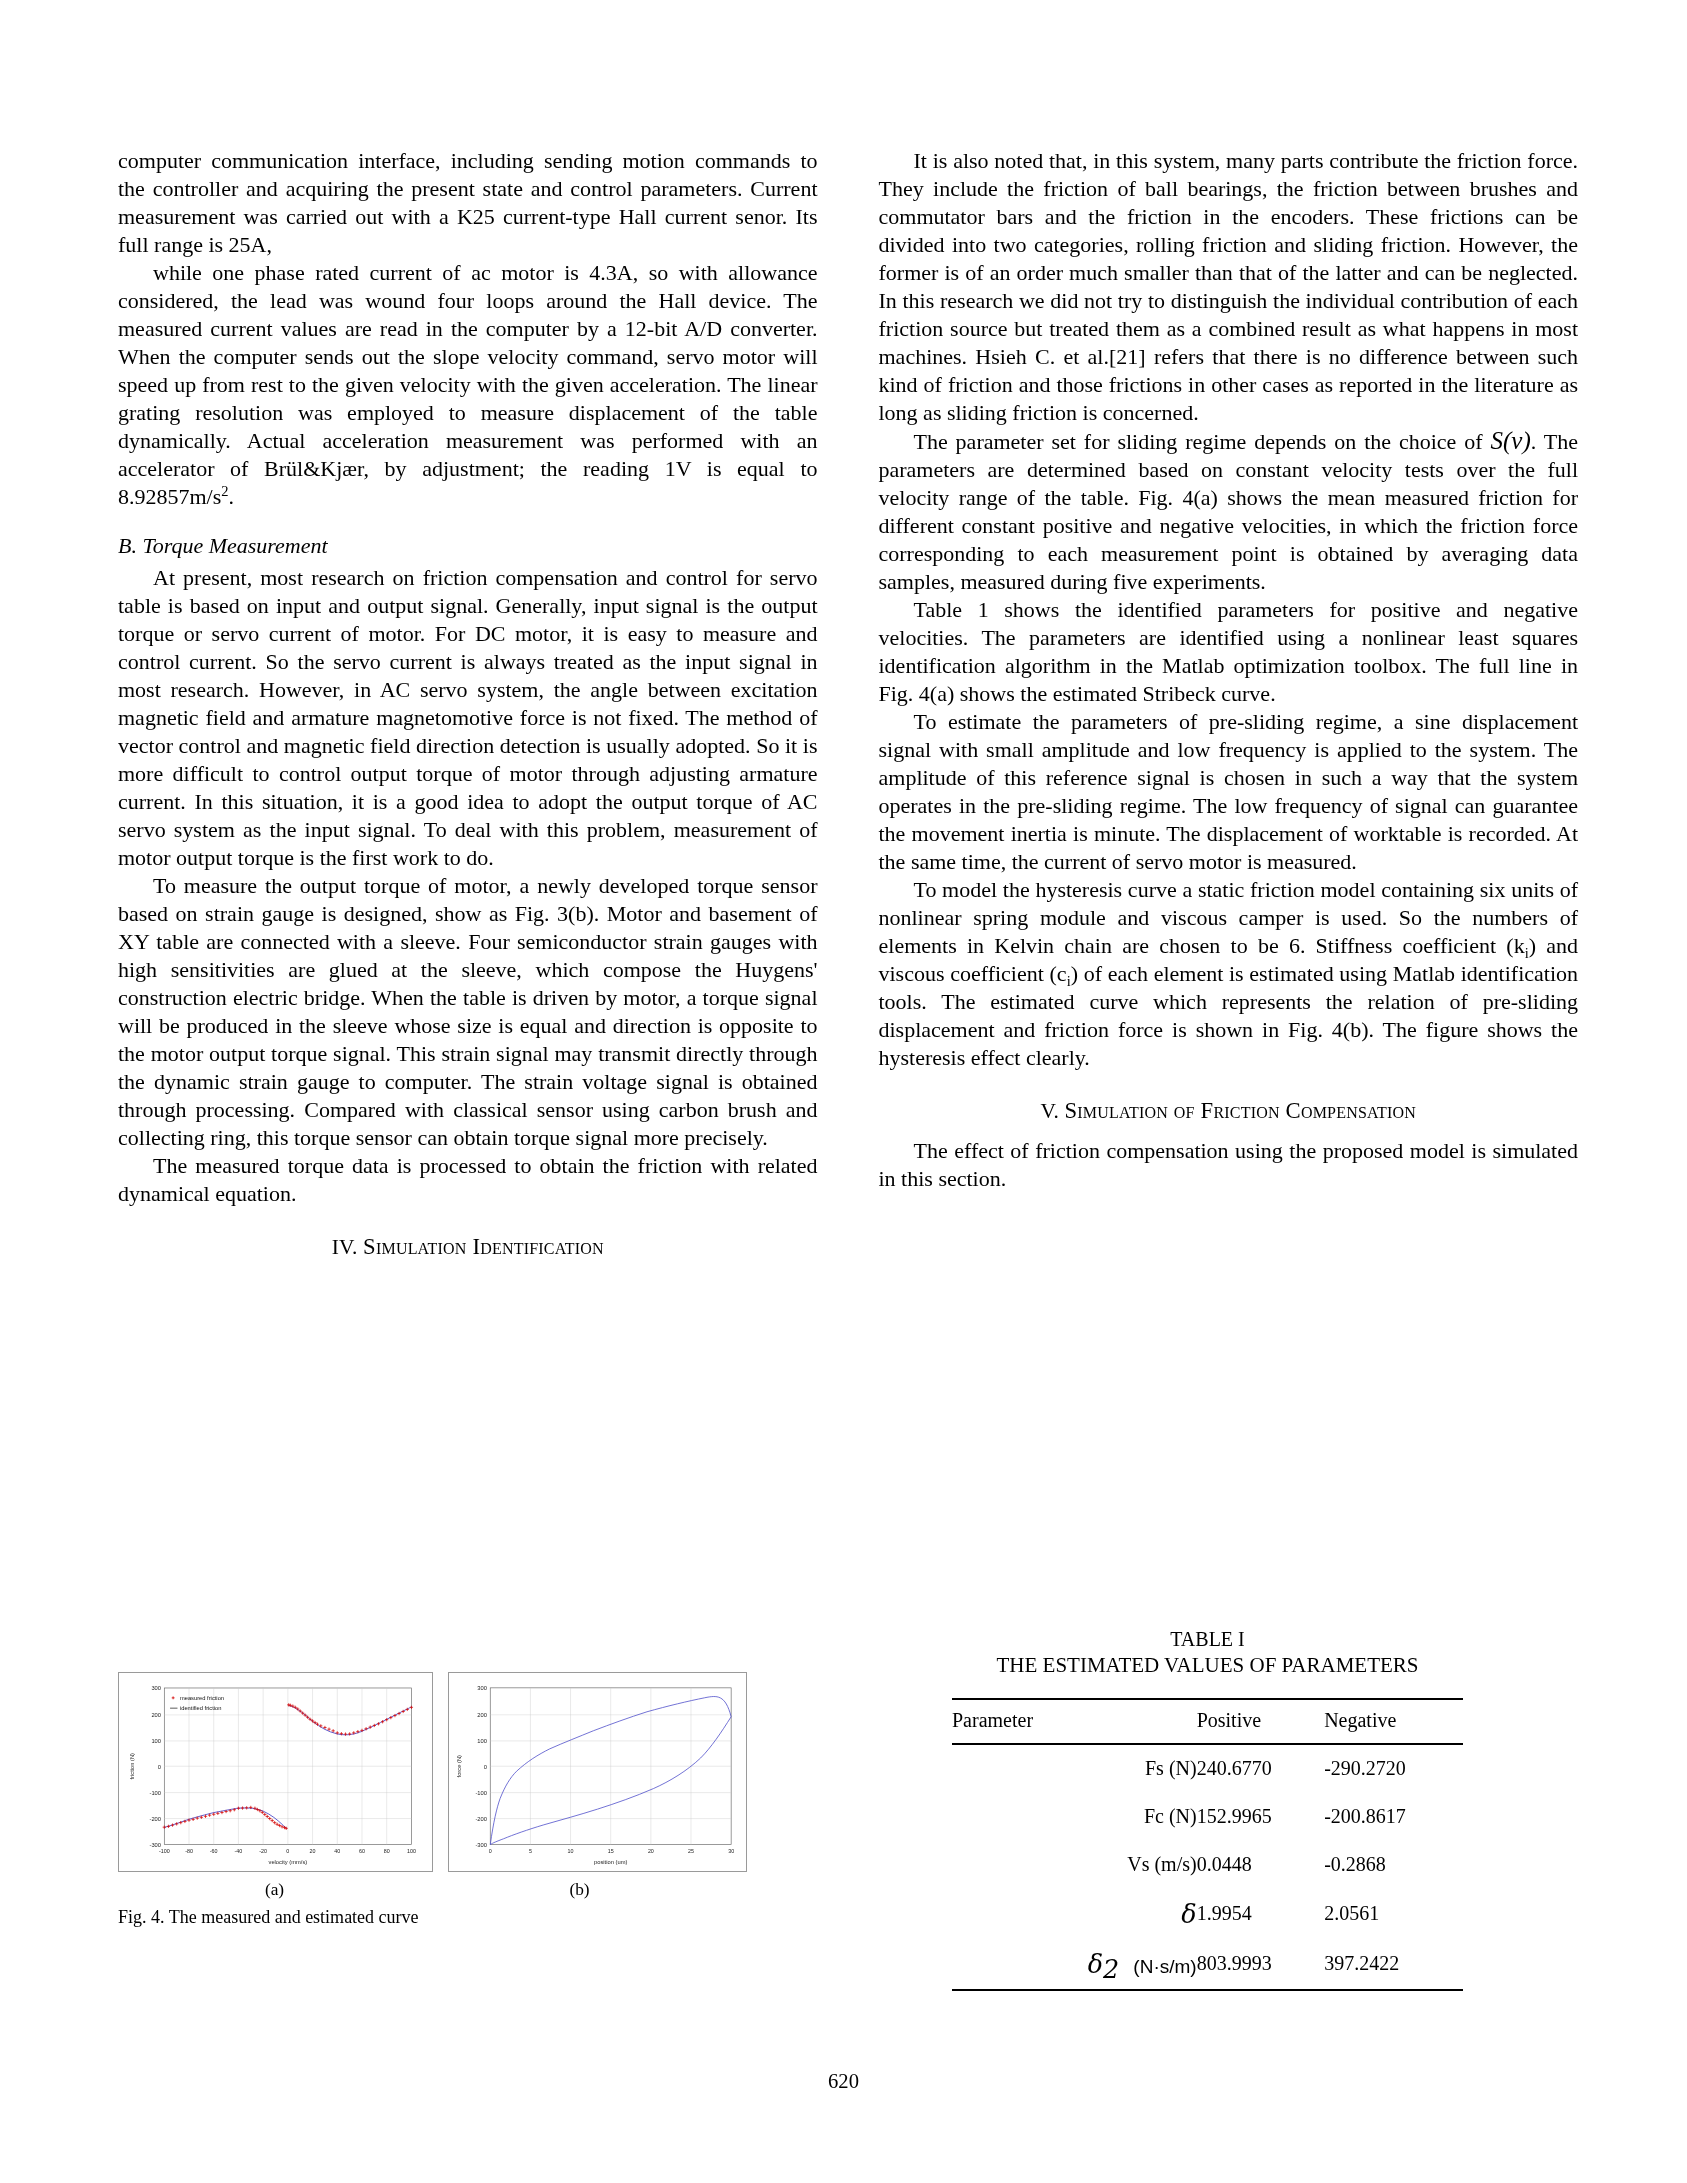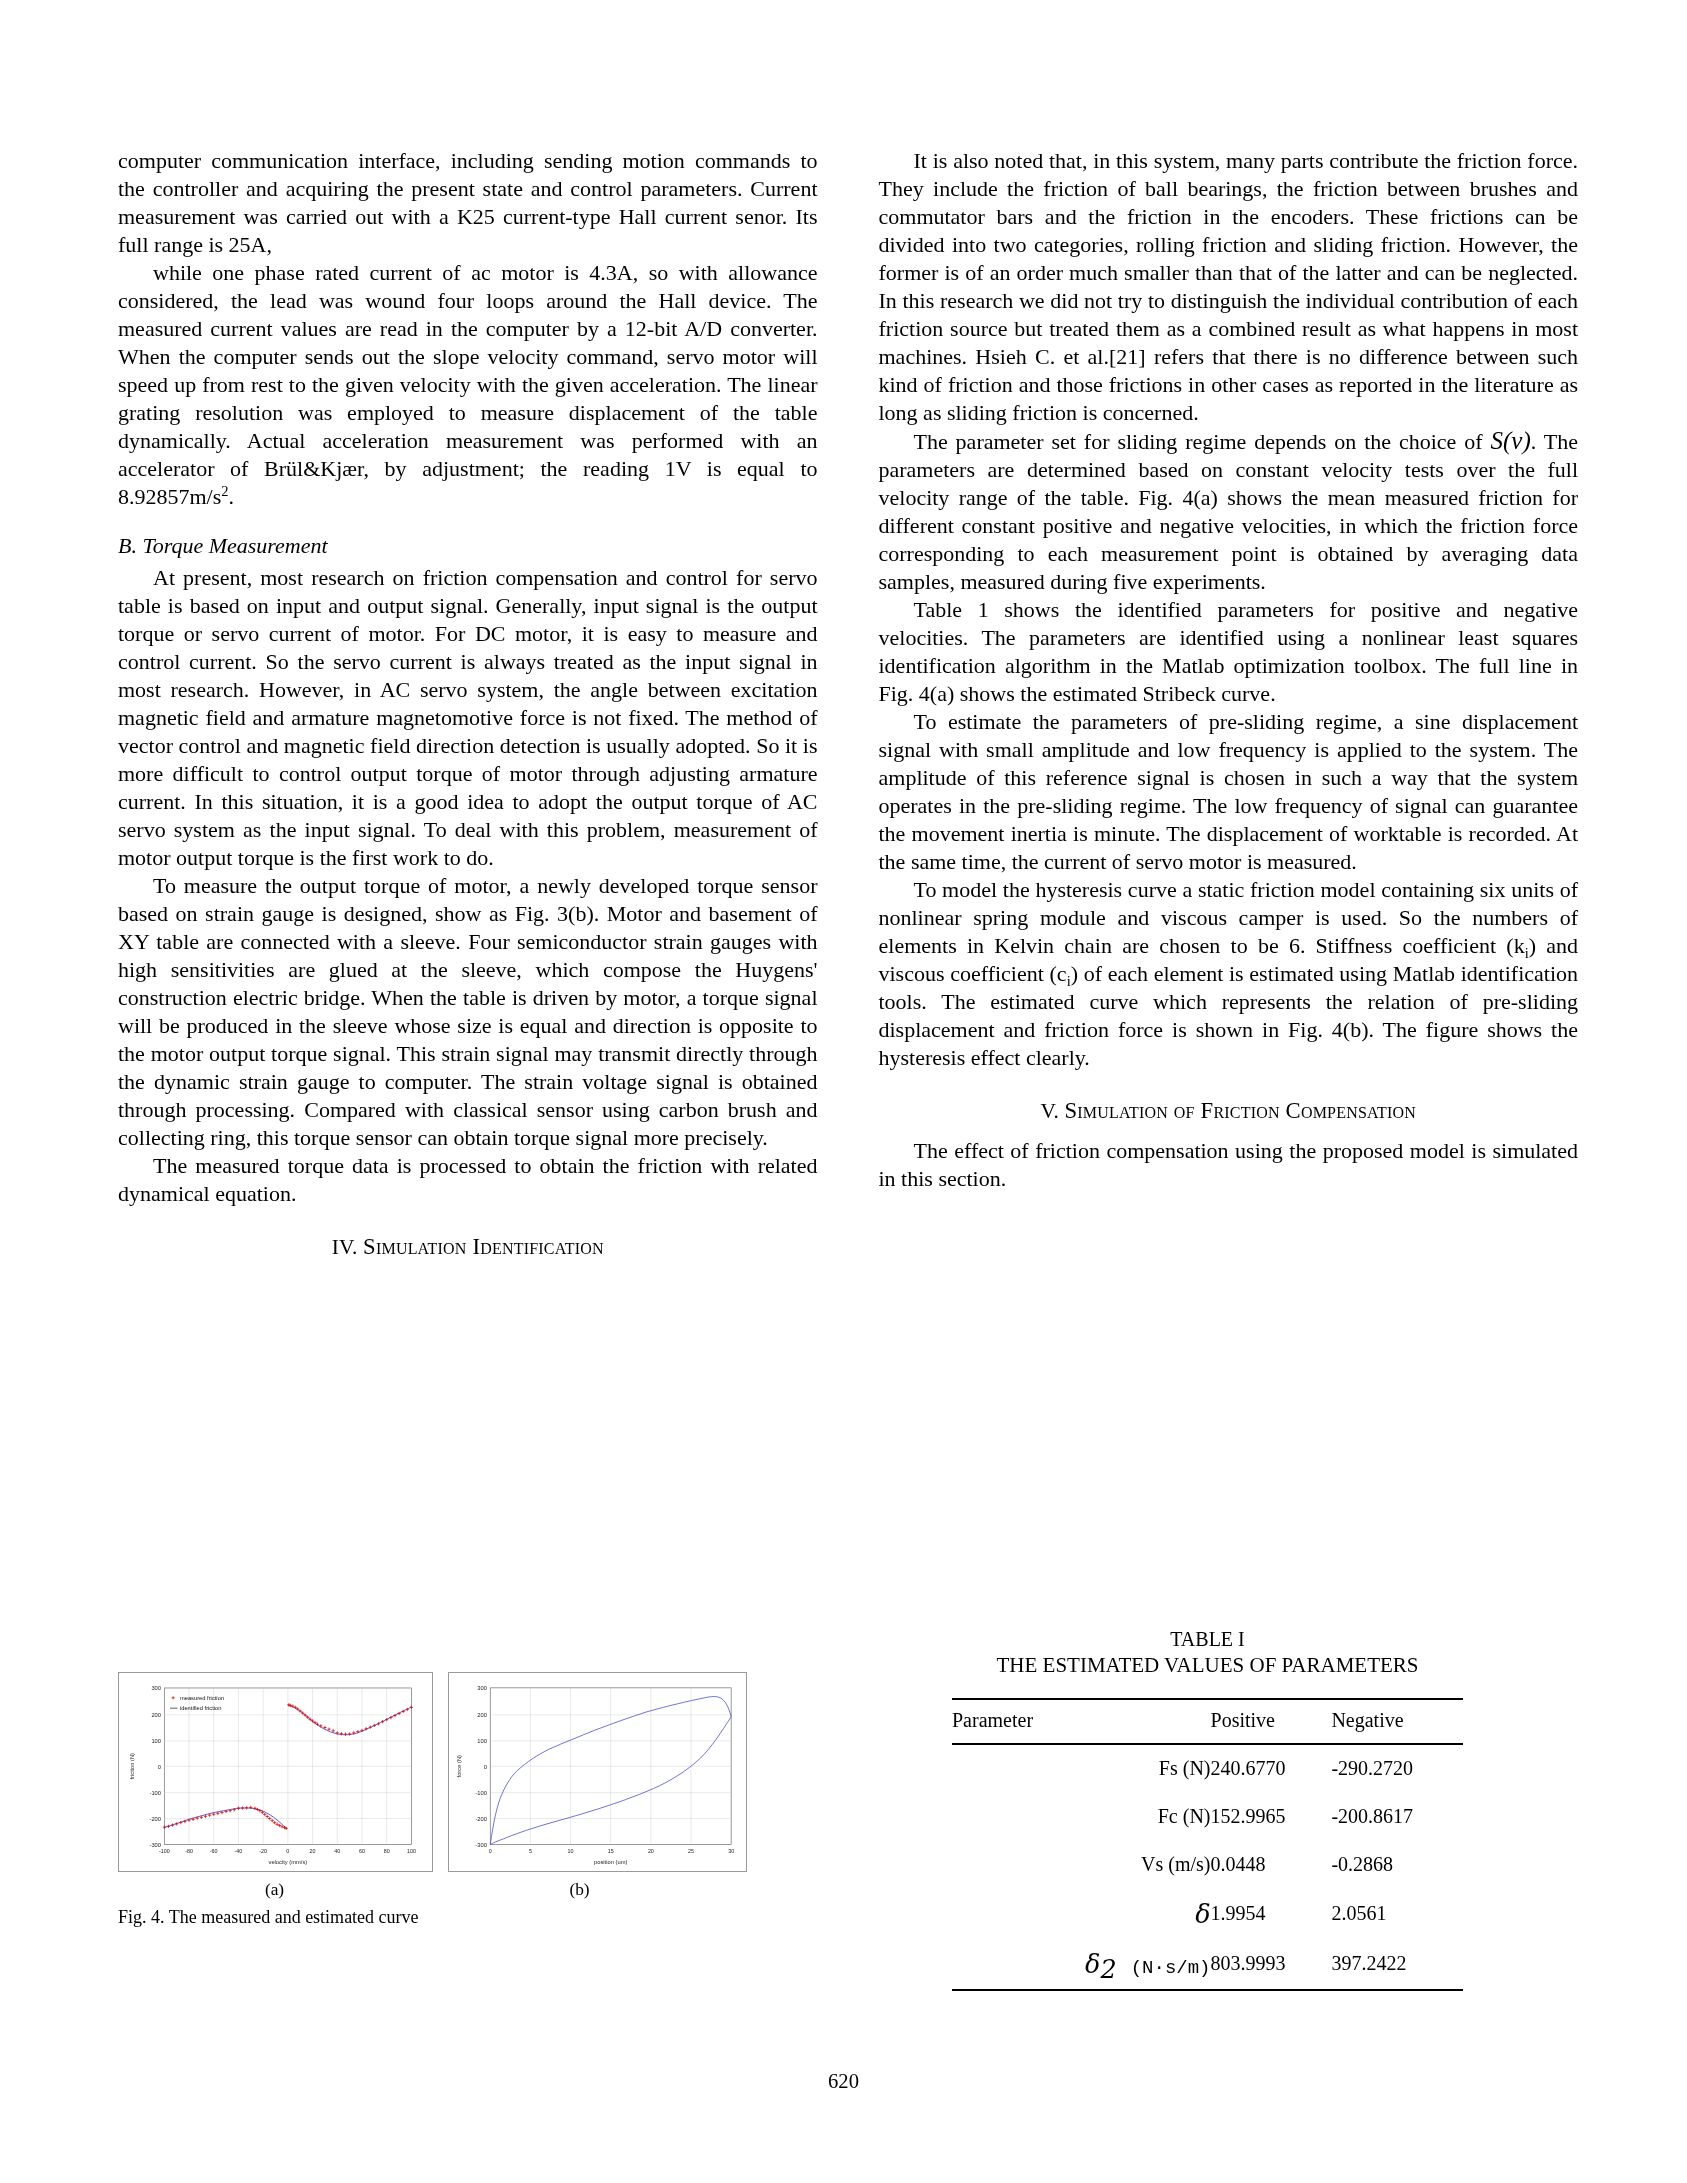--- a/index.html
+++ b/index.html
@@ -105,21 +105,21 @@
   }
   table.params tbody td {
     padding:10px 0;
     text-align:left;
     height:28px;
   }
   table.params td.pname { text-align:right; padding-left:35px; }
   .rule-top { border-top:2.1px solid #000; }
   .rule-bot { border-bottom:2.1px solid #000; }
   .greek { font-family:"DejaVu Serif", serif; font-style:italic; font-size:25.5px; }
-  .greek-unit { font-size:19px; font-style:normal; font-family:Liberation Mono, monospace;margin-left:9px; }
+  .greek-unit { font-size:19px; font-style:normal; font-family:Liberation Sans, sans-serif;margin-left:9px; }
 
   .page-number {
     position:absolute;
     left:0; right:0;
     top:2070px;
     text-align:center;
     font-size:20.6px;
   }
 </style>
 </head>

